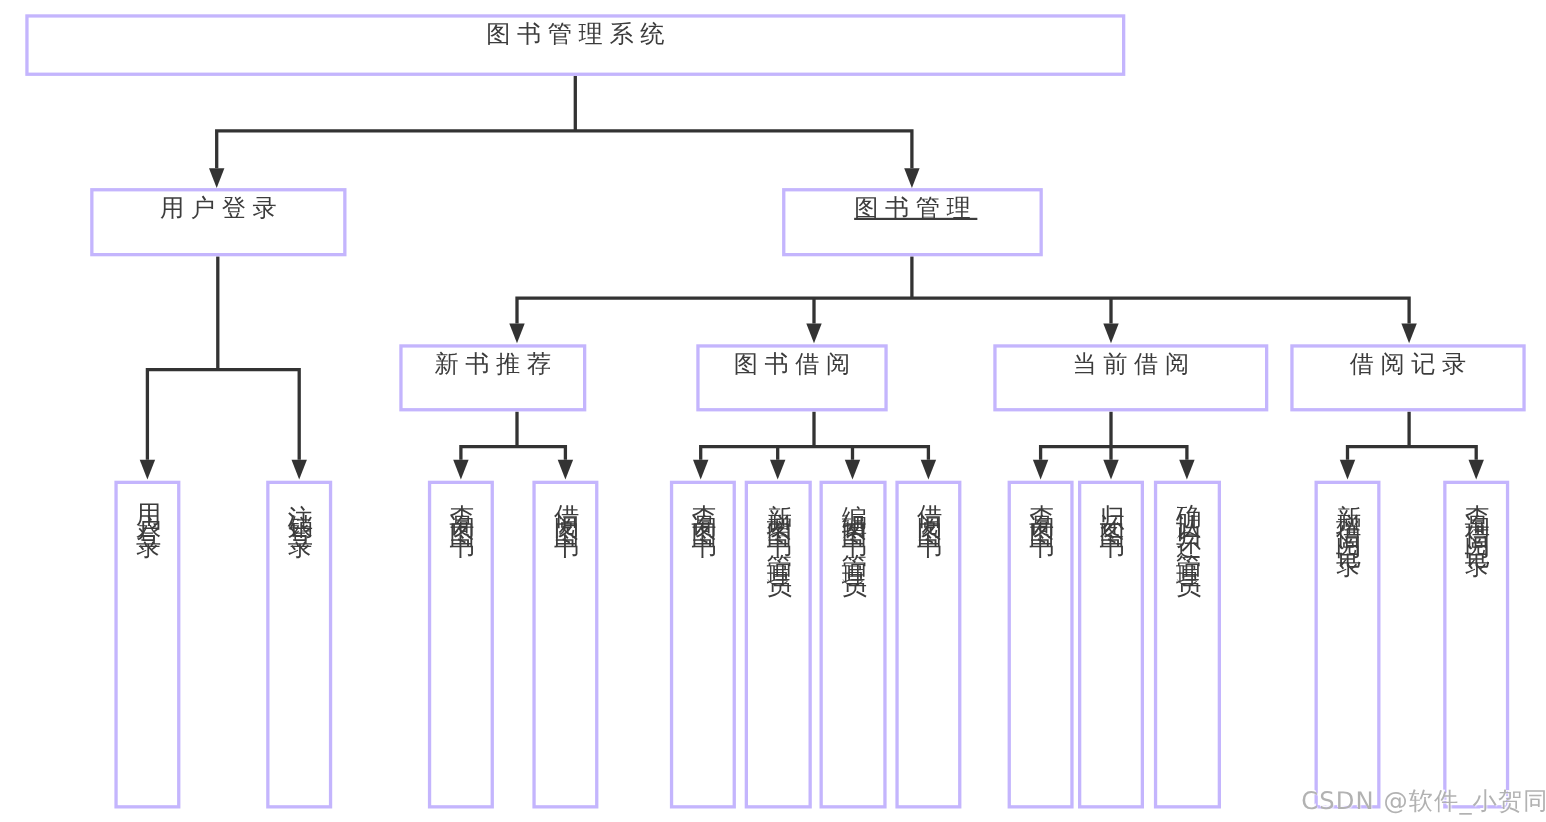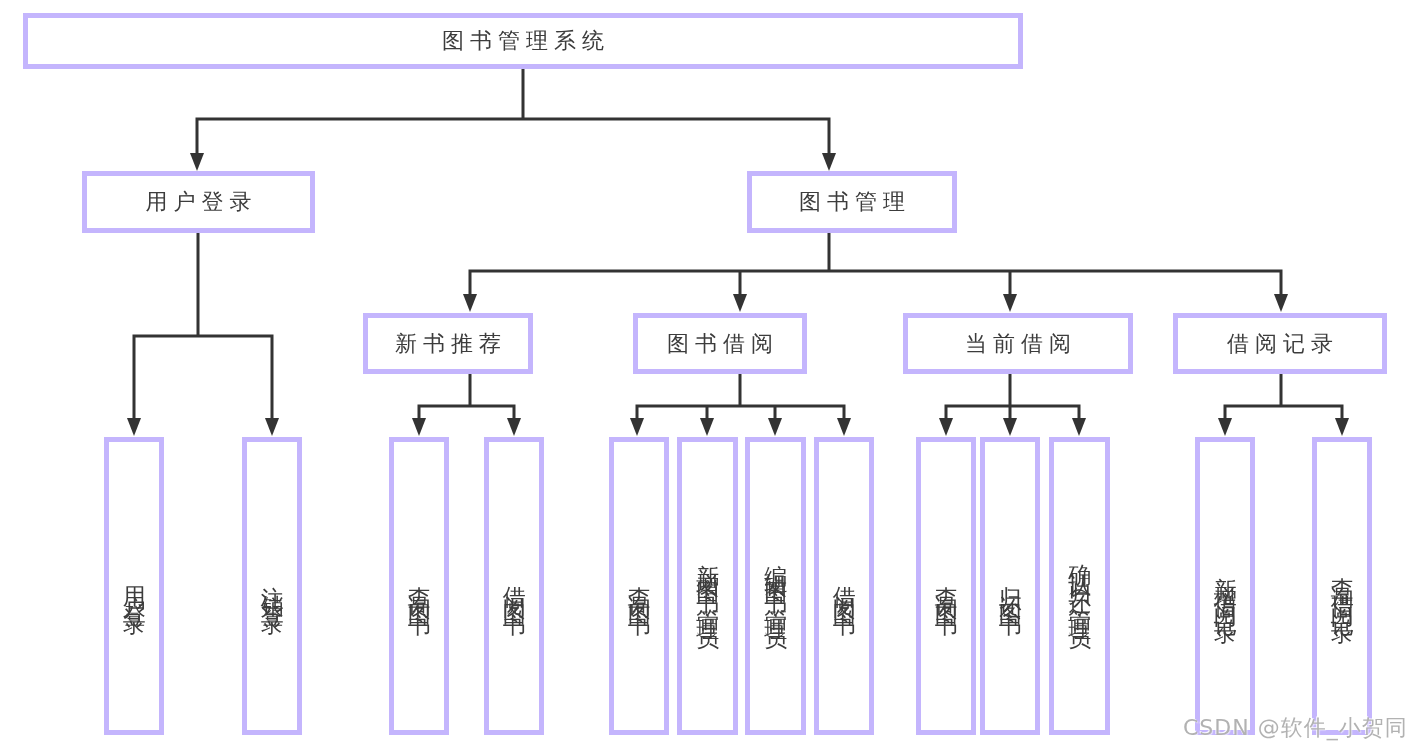--- a/index.html
+++ b/index.html
@@ -13,24 +13,24 @@
   }
   svg.connectors {
     position: absolute;
     left: 0; top: 0;
     width: 1405px; height: 747px;
     z-index: 1;
   }
   .node {
     position: absolute;
     background: #ffffff;
-    border: 5px solid #c4b5fd;
+    border: 3px solid #c4b5fd;
     box-sizing: border-box;
     display: flex;
-    align-items: center;
+    align-items: flex-start;
     justify-content: center;
     color: #3c3c3c;
     z-index: 2;
   }
   .hnode {
     font-size: 22px;
     letter-spacing: 6px;
     text-indent: 6px;
     white-space: nowrap;
   }
@@ -49,24 +49,24 @@
     font-size: 22px;
     letter-spacing: 1px;
     color: #b2b2b2;
     text-shadow: -1px -1px 0 rgba(255,255,255,0.9), 1px 1px 1px rgba(255,255,255,0.6);
     white-space: nowrap;
     z-index: 10;
   }
   
   #n-root        { left: 23px;   top: 13px;  width: 1000px; height: 56px; }
   #n-user-login  { left: 82px;   top: 171px; width: 233px;  height: 62px; }
-  #n-book-mgmt   { left: 747px;  top: 171px; width: 210px;  height: 62px; }
+  #n-book-mgmt   { left: 711px;  top: 171px; width: 237px;  height: 62px; text-decoration: underline; }
   #n-new-book    { left: 363px;  top: 313px; width: 170px;  height: 61px; }
   #n-borrow      { left: 633px;  top: 313px; width: 174px;  height: 61px; }
-  #n-current     { left: 903px;  top: 313px; width: 230px;  height: 61px; }
+  #n-current     { left: 903px;  top: 313px; width: 250px;  height: 61px; }
   #n-records     { left: 1173px; top: 313px; width: 214px;  height: 61px; }
   .vnode         { top: 437px; height: 298px; width: 60px; }
   #l-login       { left: 104px; }
   #l-logout      { left: 242px; }
   #l-nb-query    { left: 389px; }
   #l-nb-borrow   { left: 484px; }
   #l-bb-query    { left: 609px; }
   #l-bb-add      { left: 677px; width: 61px; }
   #l-bb-edit     { left: 745px; width: 61px; }
   #l-bb-borrow   { left: 814px; }

